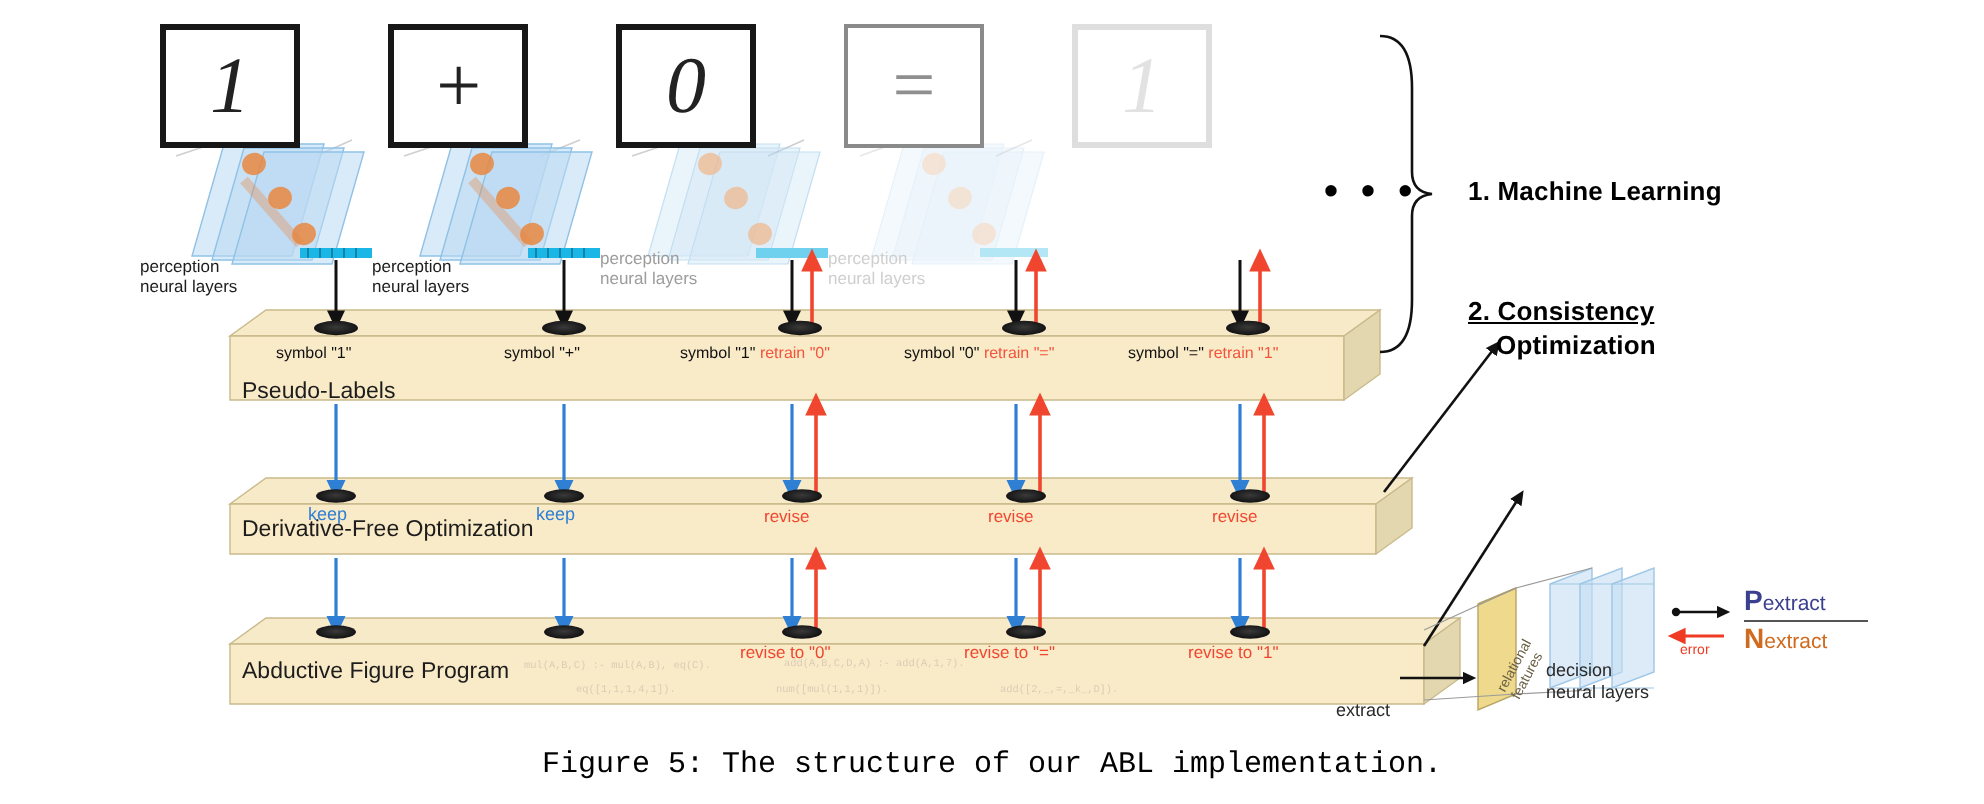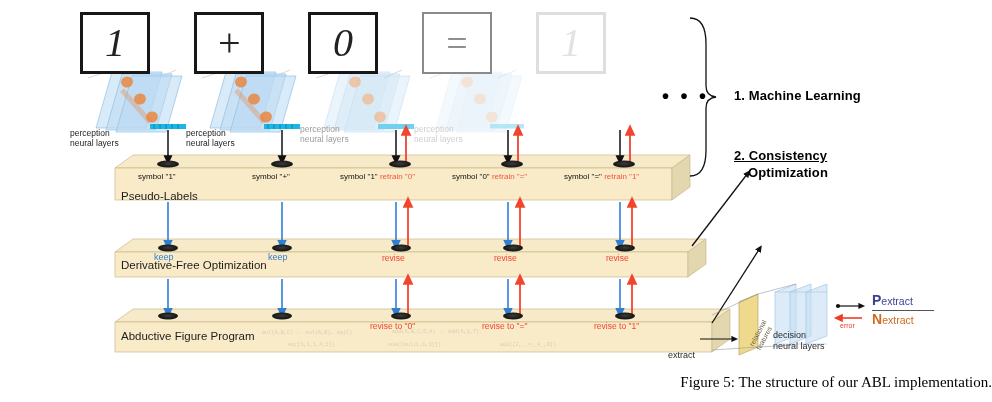--- a/index.html
+++ b/index.html
@@ -46,22 +46,22 @@
   .neg{color:#cf6a1e;}
   .pnrule{position:absolute;height:1px;background:#555;}
   .relfeat{position:absolute;font-size:7px;color:#6b6045;white-space:nowrap;
            transform:rotate(-62deg);transform-origin:0 0;line-height:8px;}
 
   
   .prolog{position:absolute;font-family:"Liberation Mono", monospace;
           font-size:5.2px;color:#d8cdb5;white-space:nowrap;}
 
   
-  .caption{position:absolute;left:0;width:992px;text-align:right;
-           font-family:Liberation Serif, serif;font-size:15px;color:#000;}
+  .caption{position:absolute;left:0;width:992px;text-align:center;
+           font-family:Liberation Mono, monospace;font-size:15px;color:#000;}
 </style>
 </head>
 <body>
 
 <div class="fig">
 
   <svg width="992" height="402" style="position:absolute;left:0;top:0;">
     <defs>
       <marker id="arrBlack" markerWidth="7" markerHeight="7" refX="3.2" refY="3" orient="auto">
         <path d="M0,0 L6.4,3 L0,6 z" fill="#111"></path>

